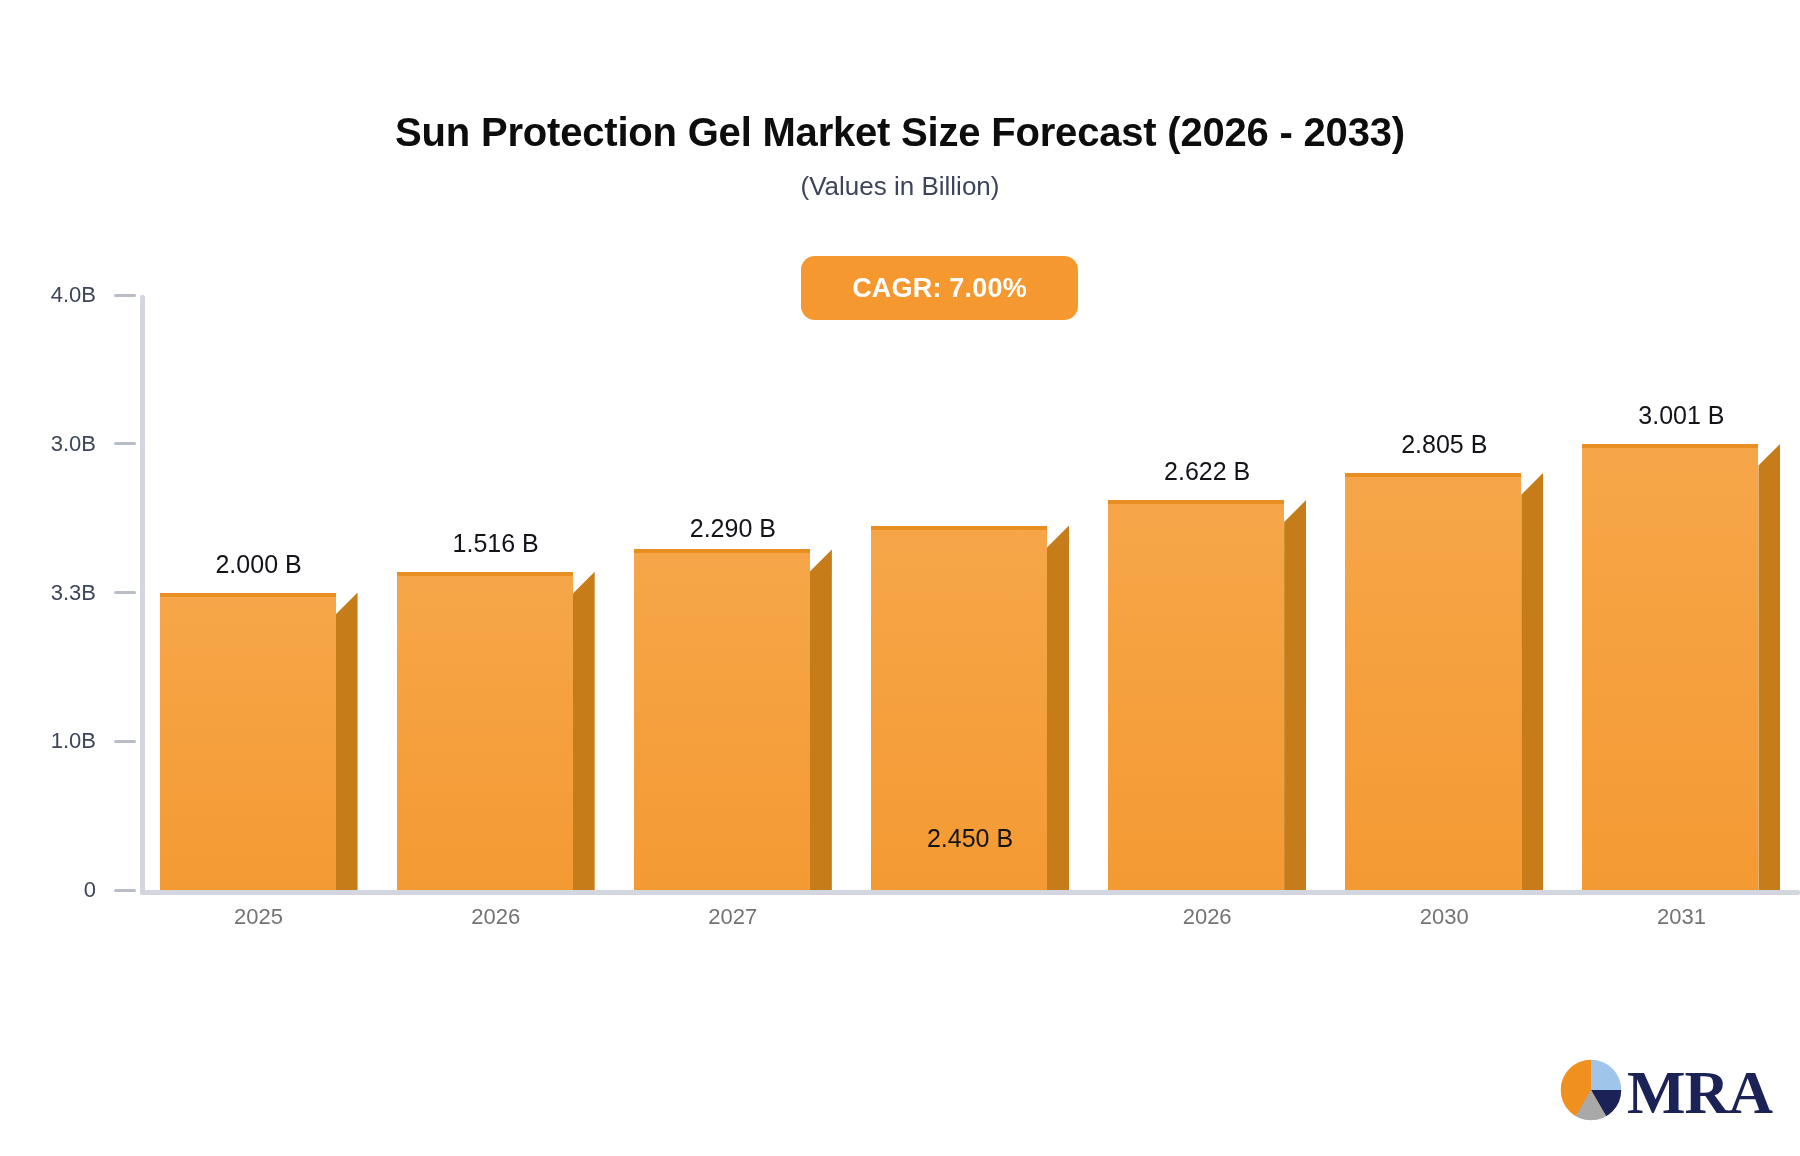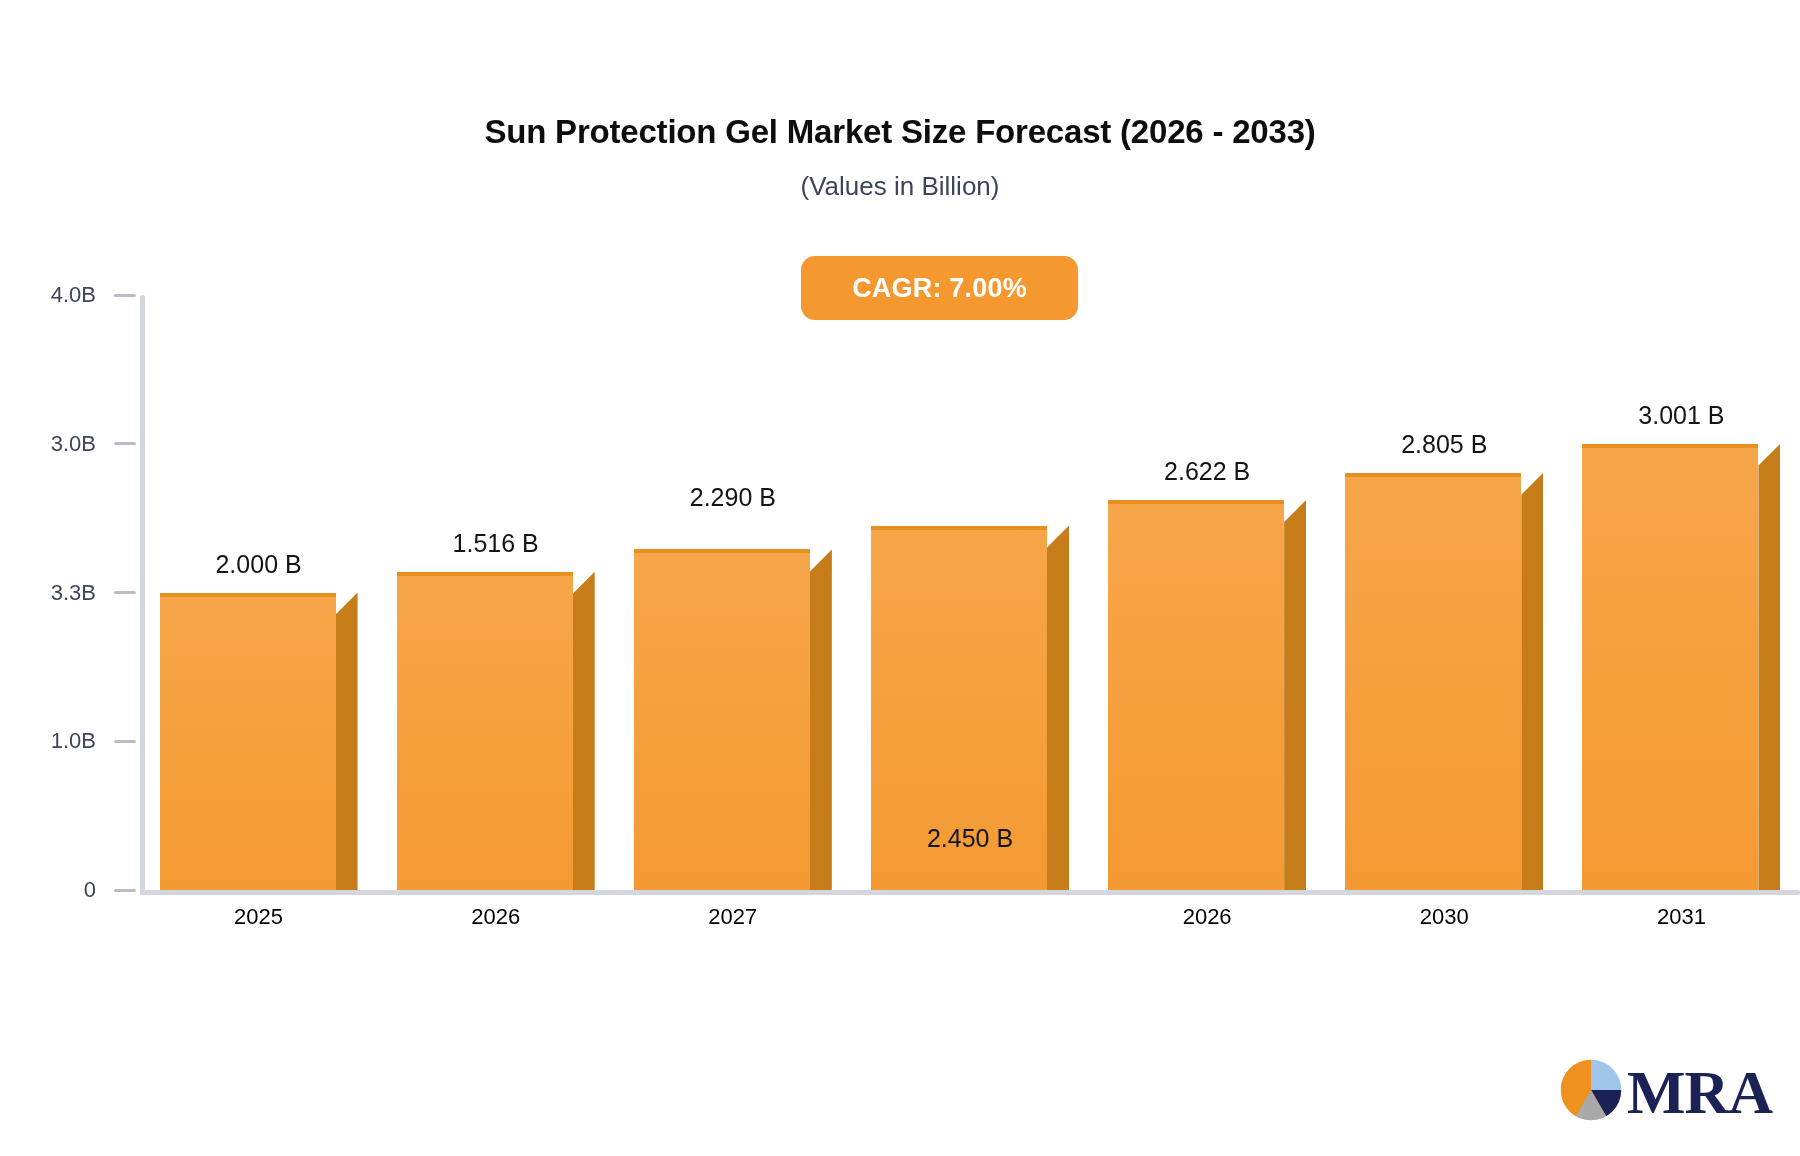--- a/index.html
+++ b/index.html
@@ -17,21 +17,21 @@
     background: #ffffff;
   }
 
   
   .chart-title {
     position: absolute;
     top: 112px;
     left: 0;
     width: 1800px;
     text-align: center;
-    font-size: 33px;
+    font-size: 40px;
     font-weight: bold;
     color: #0d0d0d;
     letter-spacing: -0.2px;
     line-height: 40px;
   }
   .chart-subtitle {
     position: absolute;
     top: 170px;
     left: 0;
     width: 1800px;
@@ -157,21 +157,21 @@
     color: #12141a;
     line-height: 30px;
   }
   .bar-xlabel {
     position: absolute;
     left: 50%;
     transform: translateX(-50%);
     top: 903px;
     white-space: nowrap;
     font-size: 22px;
-    color: #000000;
+    color: #737373;
     line-height: 28px;
   }
 
   
   .logo {
     position: absolute;
     right: 28px;
     bottom: 28px;
     display: flex;
     align-items: center;
@@ -242,21 +242,21 @@
           </div>
           <div class="bar-value" style="top: 527.675px; left: 99px;">1.516 B</div>
           <div class="bar-xlabel" style="left: 99px;">2026</div>
         </div>
         <div class="bar-group" style="left: 493.857px; width: 176px; height: 1156px;">
           <div class="bar-3d" style="width: 176px; height: 340.637px; bottom: 266px;">
             <div class="bar-front" style="height: 340.637px;"></div>
             <div class="bar-top-edge" style="top: 0px;"></div>
             <div class="bar-side" style="height: 340.637px;"></div>
           </div>
-          <div class="bar-value" style="top: 482px; left: 99px;">2.290 B</div>
+          <div class="bar-value" style="top: 513px; left: 99px;">2.290 B</div>
           <div class="bar-xlabel" style="left: 99px;">2027</div>
         </div>
         <div class="bar-group" style="left: 731px; width: 176px; height: 815px;">
           <div class="bar-3d" style="width: 176px; height: 364.438px; bottom: 266px;">
             <div class="bar-front" style="height: 364.438px;"></div>
             <div class="bar-top-edge" style="top: 0px;"></div>
             <div class="bar-side" style="height: 364.438px;"></div>
           </div>
           <div class="bar-value" style="top: 481.562px; left: 99px;">2.450 B</div>
           <div class="bar-xlabel" style="left: 99px;">2028</div>

